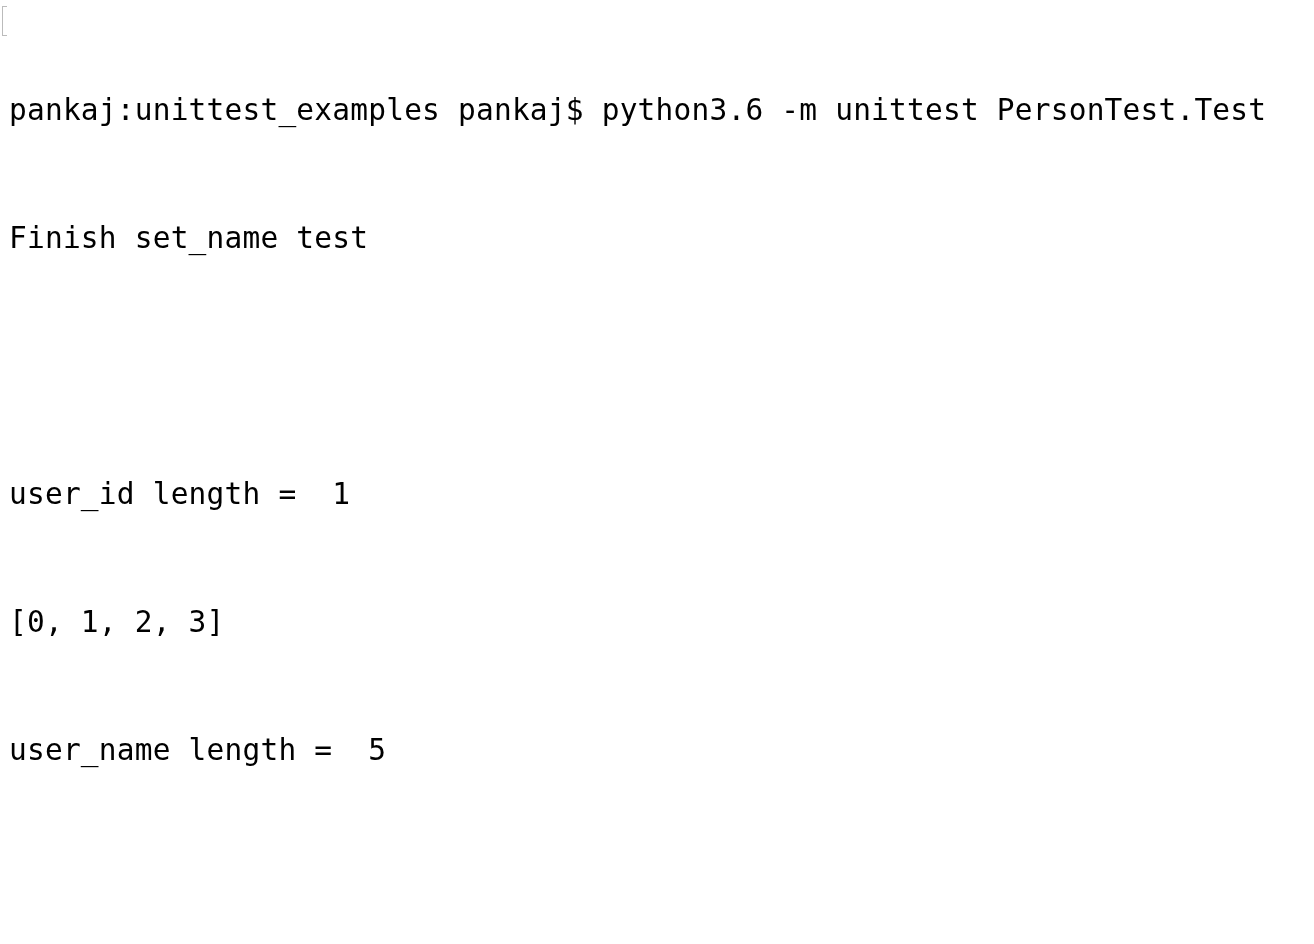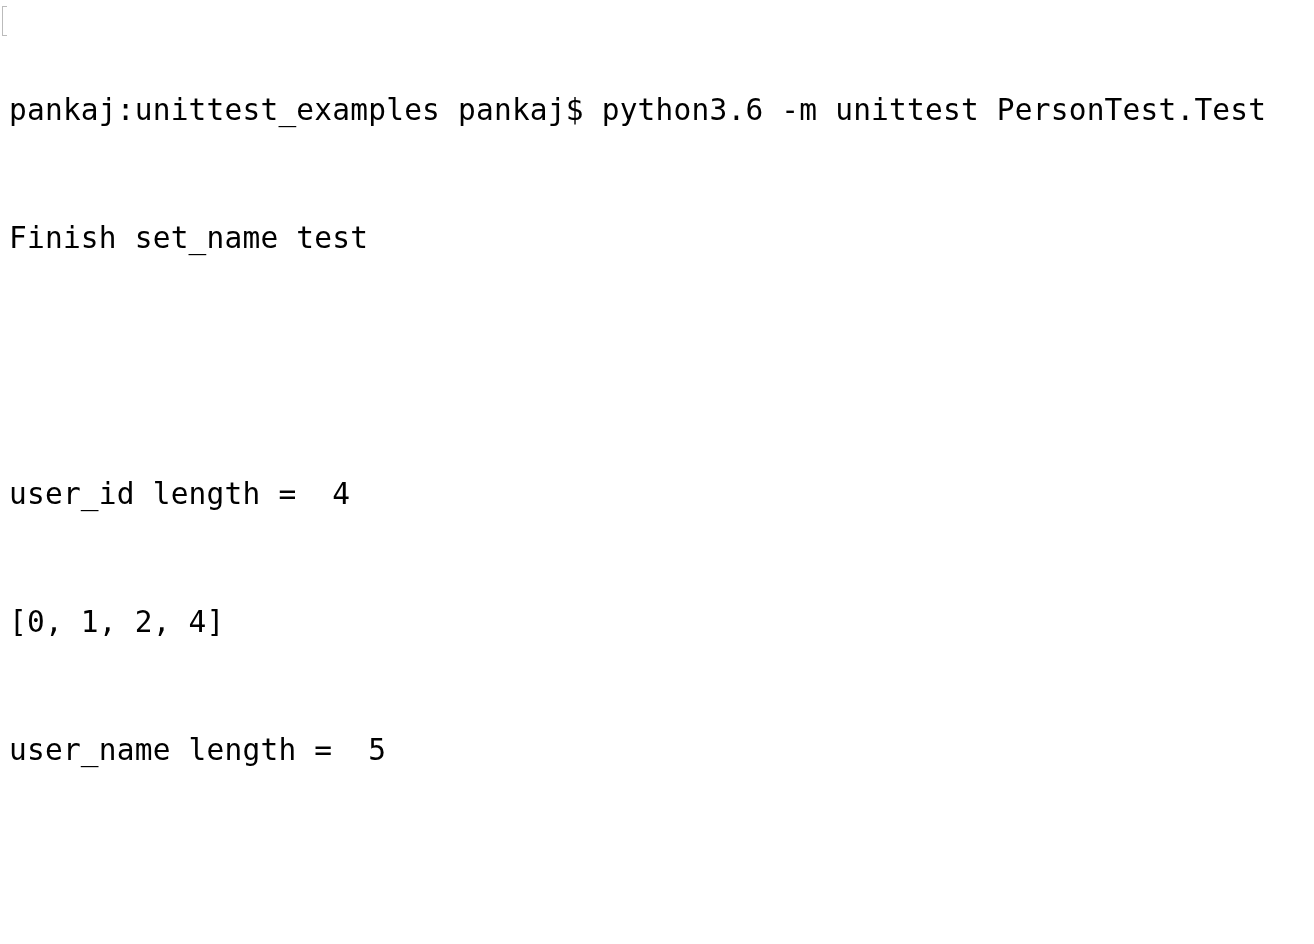--- a/index.html
+++ b/index.html
@@ -21,22 +21,22 @@
 </style>
 </head>
 <body>
 
 <div class="bracket-mark"></div>
 
 <div class="terminal">
   <span class="line"><span>pankaj:unittest_examples pankaj$ </span><span>python3.6 -m unittest PersonTest.Test</span></span>
   <span class="line">Finish set_name test</span>
   <span class="line"></span>
-  <span class="line">user_id length =  4</span>
-  <span class="line">[0, 1, 2, 4]</span>
+  <span class="line">user_id length =  1</span>
+  <span class="line">[0, 1, 2, 3]</span>
   <span class="line">user_name length =  5</span>
   <span class="line"></span>
   <span class="line">Finish set_name test</span>
   
   
   
   
   
   
   

